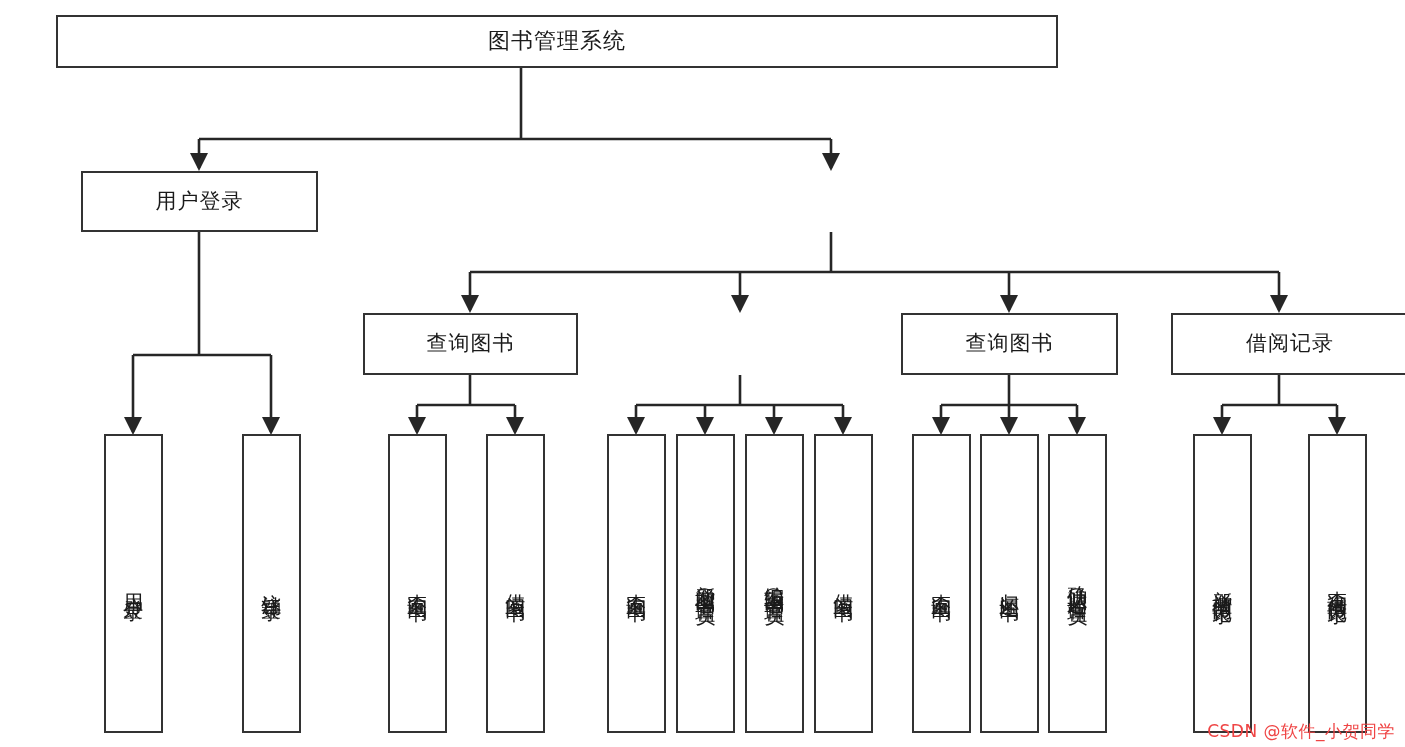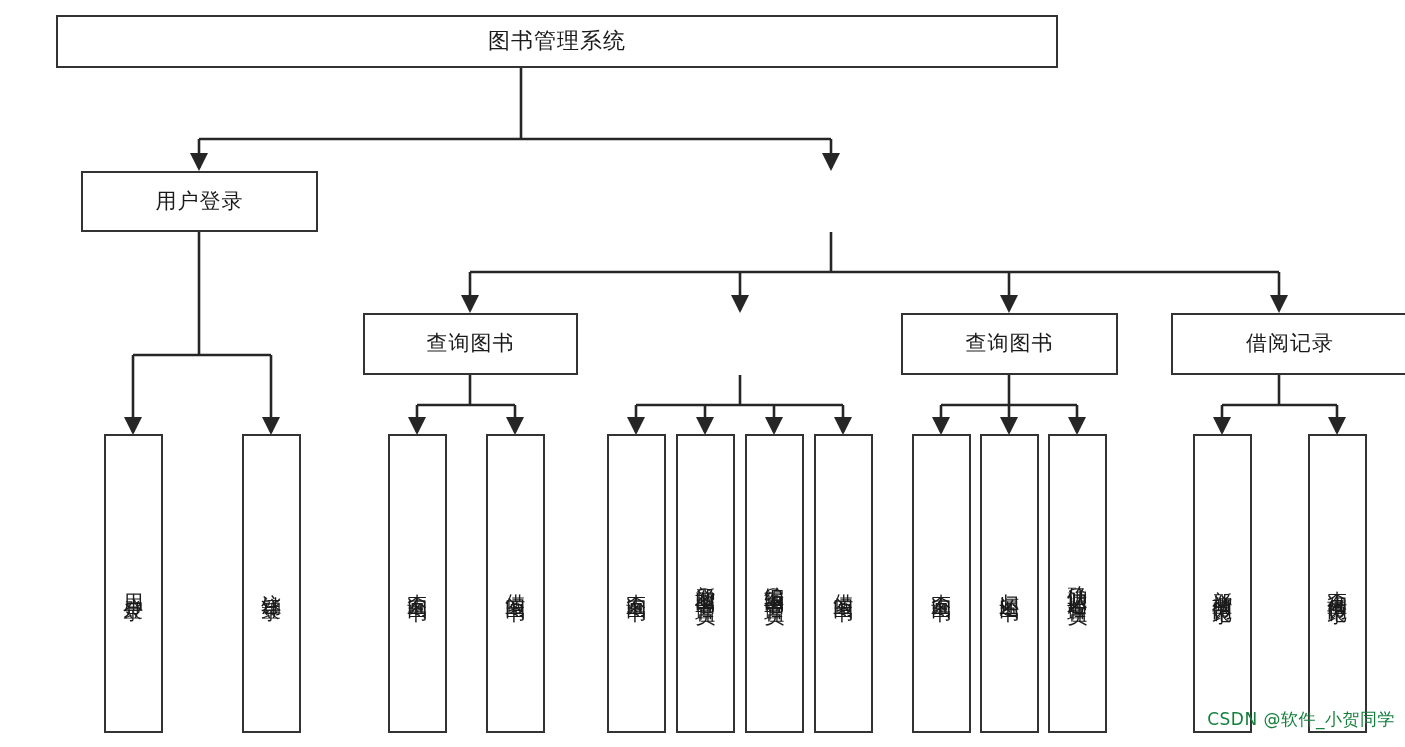--- a/index.html
+++ b/index.html
@@ -60,23 +60,23 @@
   }
   .node-v .vlabel {
     writing-mode: vertical-rl;
     text-orientation: upright;
     display: block;
   }
   
   #watermark {
     position: absolute;
     right: 10px;
-    bottom: 16px;
+    bottom: 4px;
     font-size: 17px;
-    color: #15803d;
+    color: #ef4444;
     letter-spacing: 0.5px;
     white-space: nowrap;
     user-select: none;
   }
 </style>
 </head>
 <body>
 
 <div id="canvas">
 

